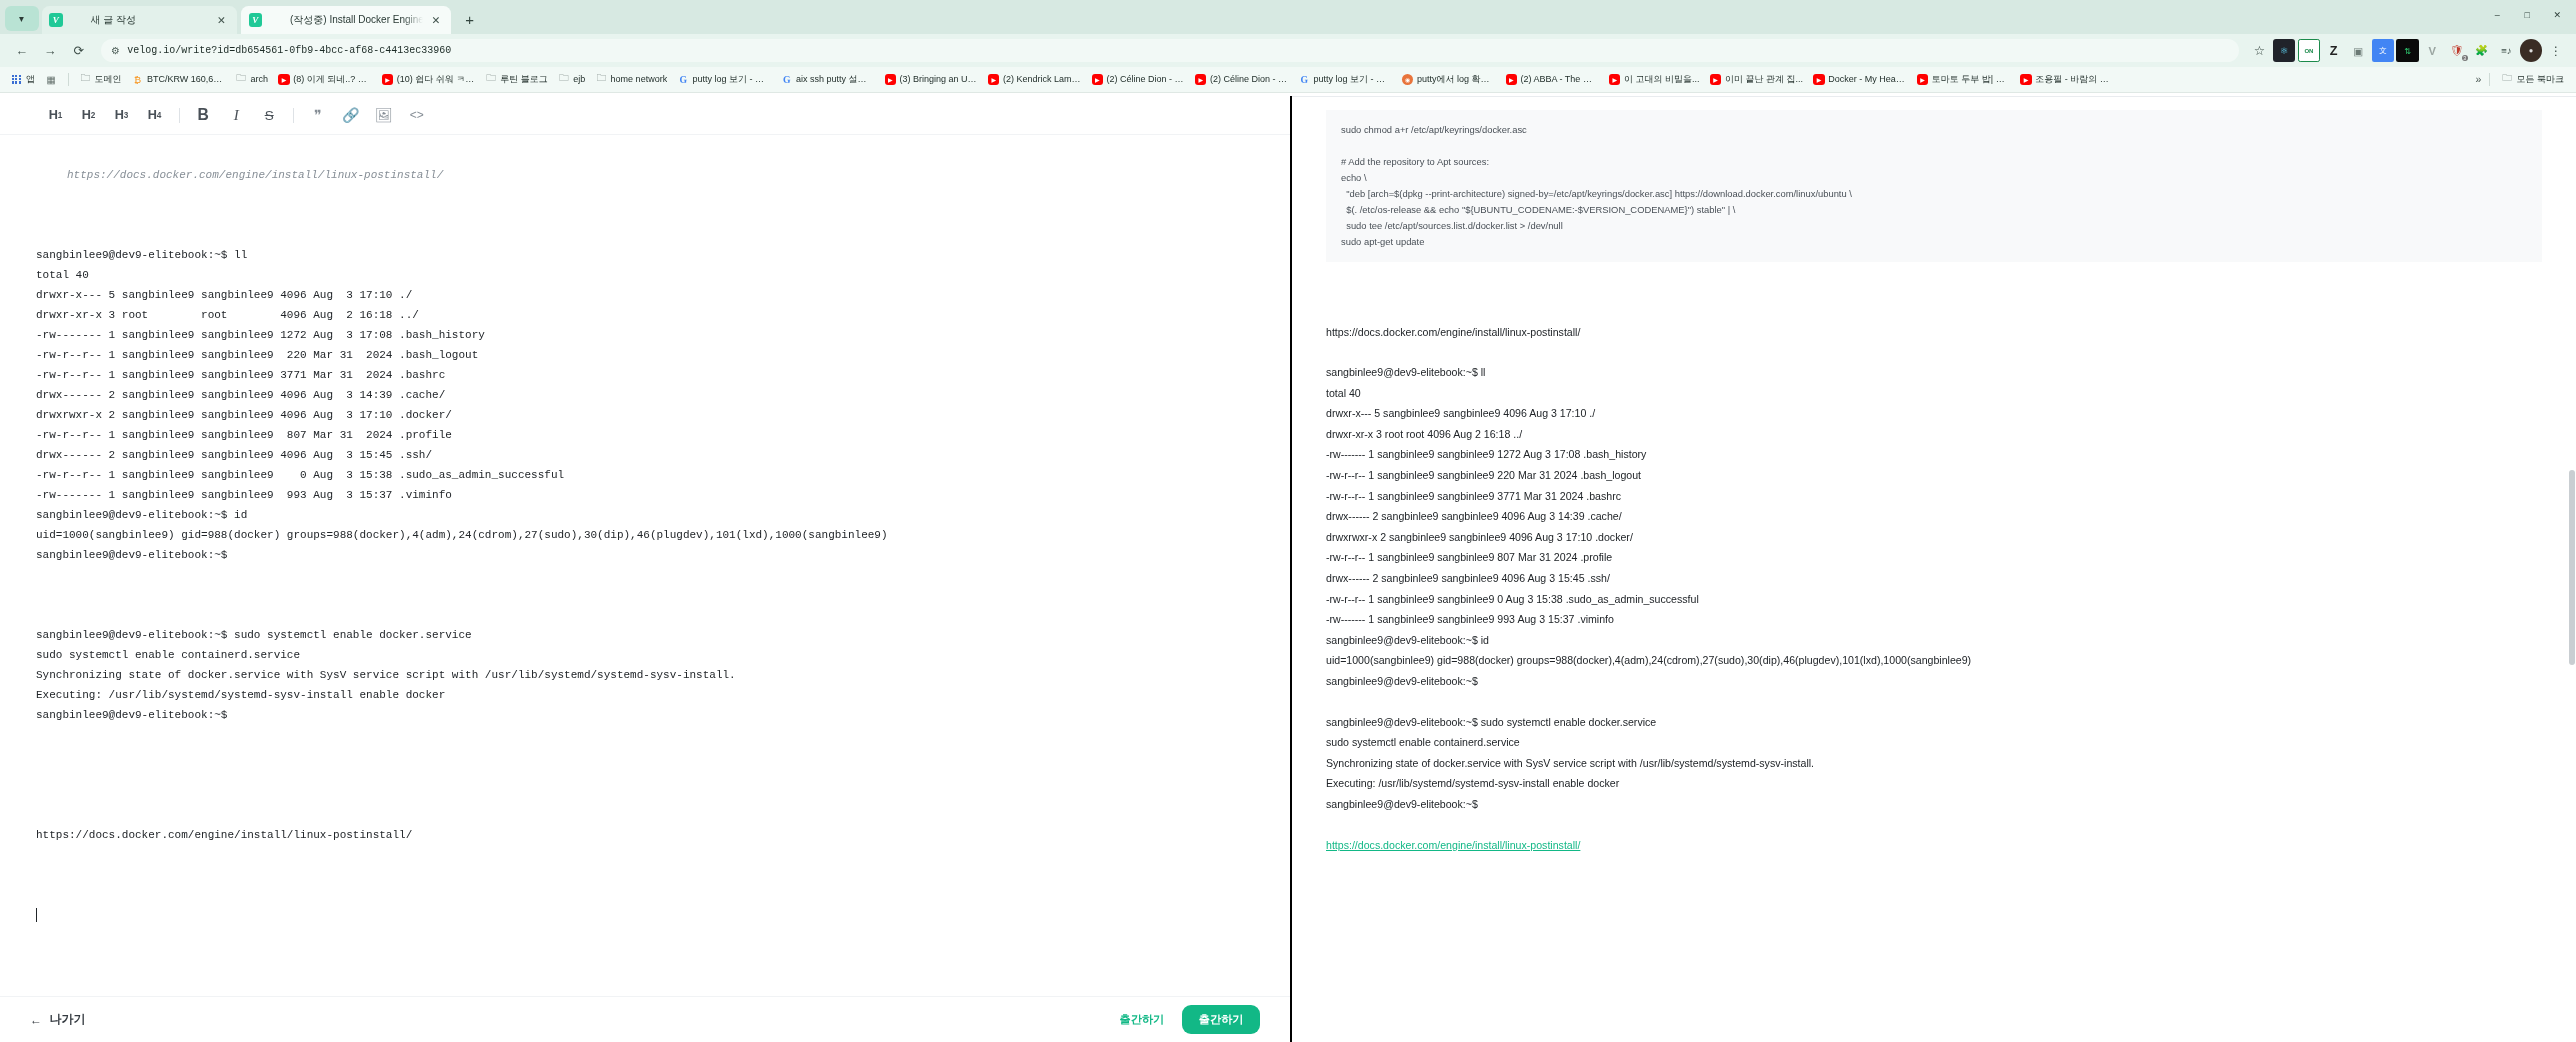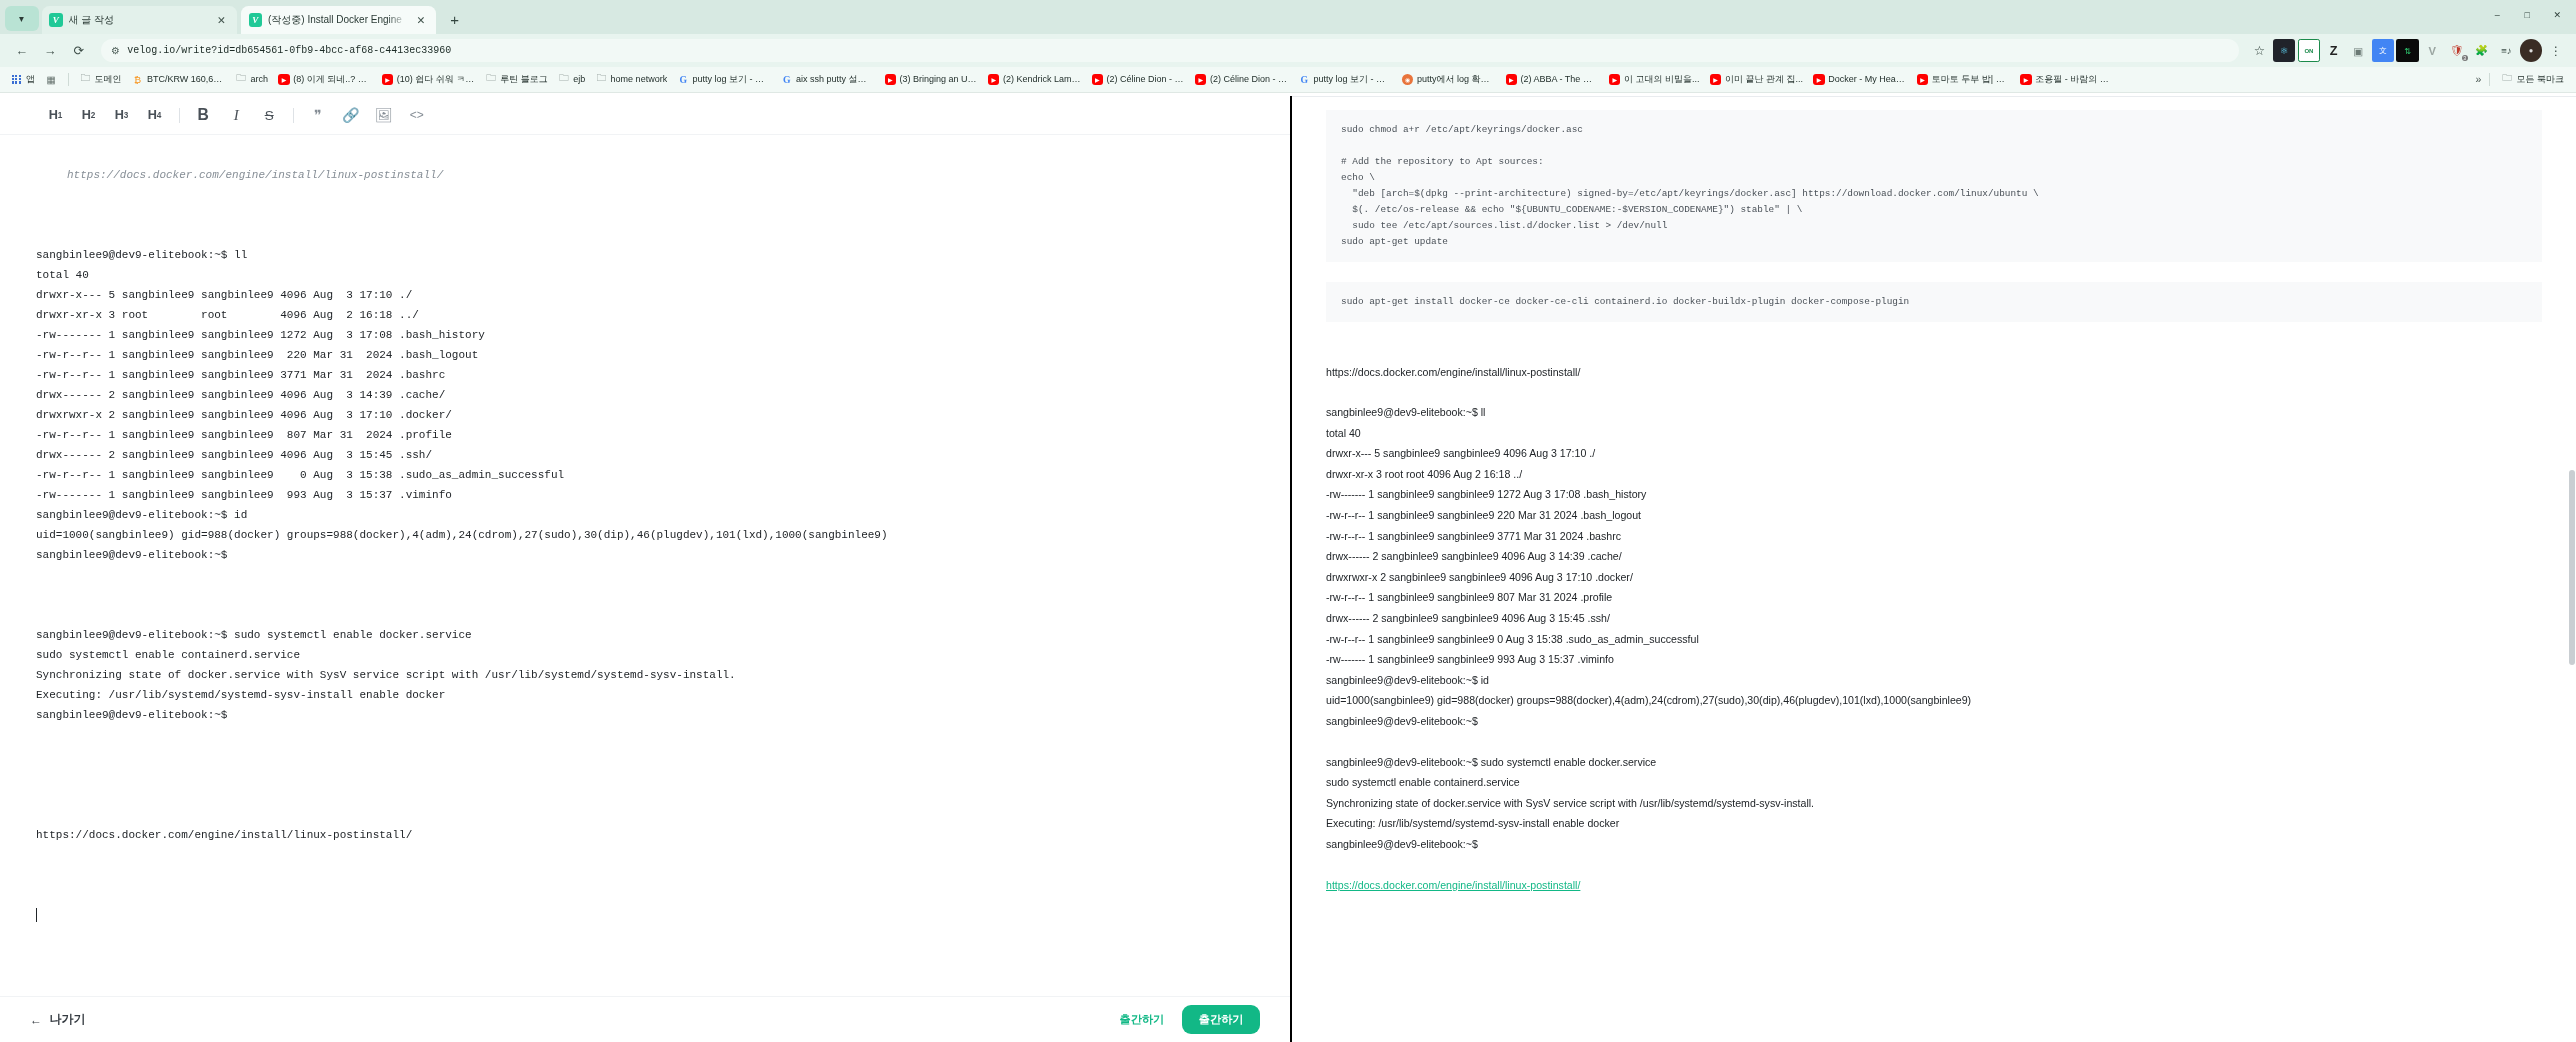--- a/index.html
+++ b/index.html
@@ -17,21 +17,21 @@
   .tab { height:28.5px; min-width:195px; max-width:210px; display:flex; align-items:center;
          gap:6px; padding:0 7.5px; border-radius:7.5px 7.5px 0 0; font-size:10px;
          color:#2a3a35; position:relative; }
   .tab.inactive { background:#e3f1eb; margin-left:3px; }
   .tab.active { background:#f6fbf9; margin-left:4.5px; }
   .tab .favicon { width:13.5px; height:13.5px; border-radius:3px; background:#20c997;
                   color:#fff; font-size:9px; font-style:italic; display:flex;
                   align-items:center; justify-content:center; flex:0 0 auto;
                   font-family:"Liberation Serif", serif; font-weight:700; }
   .tab .ttl { flex:1 1 auto; white-space:nowrap; overflow:hidden;
-              text-overflow:clip; -webkit-mask-image:linear-gradient(to right,#000 85%,transparent); }
+              text-overflow:clip;margin-left:22px; -webkit-mask-image:linear-gradient(to right,#000 85%,transparent); }
   .tab .tclose { width:15px; height:15px; flex:0 0 auto; display:flex;
                  align-items:center; justify-content:center; font-size:10.5px; color:#44564f; }
   .newtab { width:25.5px; height:25.5px; margin:0 0 2.2px 6px; display:flex;
             align-items:center; justify-content:center; font-size:15px; color:#33463f; }
   .winctl { position:absolute; right:4.5px; top:4.5px; display:flex; gap:1.5px; }
   .winctl span { width:28.5px; height:21px; display:flex; align-items:center;
                  justify-content:center; font-size:9px; color:#2f413b; }
 
   .navbar { height:33px; background:#e8f4ef; display:flex; align-items:center;
             padding:0 9px; gap:3px; }
@@ -94,21 +94,21 @@
   .bb-right { margin-left:auto; display:flex; align-items:center; gap:18px; }
   .save-btn { font-size:11.2px; font-weight:700; color:#12b886; }
   .publish-btn { background:#12b886; color:#fff; font-size:11.2px; font-weight:700;
                  padding:6.7px 16.5px; border-radius:9px; }
 
   
   .preview-pane { flex:1 1 auto; background:#fff; position:relative;
                   border-left:2.2px solid #000; overflow:hidden; padding:0 34px; }
   .pv-top-line { position:absolute; left:0; right:0; top:0; height:0.7px; background:#e9ecef; }
   .pv-code { background:#f8f9fa; padding:12px 15px; margin:0 0 0 0;
-             font-family:Liberation Mono, monospace;
+             font-family:Liberation Sans, sans-serif;
              font-size:9.4px; line-height:16px; color:#495057; white-space:pre; }
   .pv-p { font-size:10.6px; line-height:20.6px; color:#212529; white-space:pre-wrap;
           word-break:break-word; }
   .pv-link { color:#12b886; text-decoration:underline; font-size:10.6px;
              line-height:20.6px; }
   .pv-gap { height:20px; }
   .scrollbar { position:absolute; right:1.5px; width:6px; border-radius:3px;
                background:#c9ced2; }
 </style>
 </head>
@@ -410,21 +410,20 @@
       <div id="pv-host" style="padding-top:13.5px;">
           <div class="pv-code">sudo chmod a+r /etc/apt/keyrings/docker.asc
 
 # Add the repository to Apt sources:
 echo \
   "deb [arch=$(dpkg --print-architecture) signed-by=/etc/apt/keyrings/docker.asc] https://download.docker.com/linux/ubuntu \
   $(. /etc/os-release &amp;&amp; echo "${UBUNTU_CODENAME:-$VERSION_CODENAME}") stable" | \
   sudo tee /etc/apt/sources.list.d/docker.list &gt; /dev/null
 sudo apt-get update</div>
           <div class="pv-gap"></div>
-          <div class="pv-code">sudo apt-get install docker-ce docker-ce-cli containerd.io docker-buildx-plugin docker-compose-plugin</div>
           <div class="pv-gap"></div>
           <div class="pv-gap"></div>
           <div class="pv-p">https://docs.docker.com/engine/install/linux-postinstall/</div>
           <div class="pv-gap"></div>
           <div class="pv-p">sangbinlee9@dev9-elitebook:~$ ll</div>
           <div class="pv-p">total 40</div>
           <div class="pv-p">drwxr-x--- 5 sangbinlee9 sangbinlee9 4096 Aug 3 17:10 ./</div>
           <div class="pv-p">drwxr-xr-x 3 root root 4096 Aug 2 16:18 ../</div>
           <div class="pv-p">-rw------- 1 sangbinlee9 sangbinlee9 1272 Aug 3 17:08 .bash_history</div>
           <div class="pv-p">-rw-r--r-- 1 sangbinlee9 sangbinlee9 220 Mar 31 2024 .bash_logout</div>

